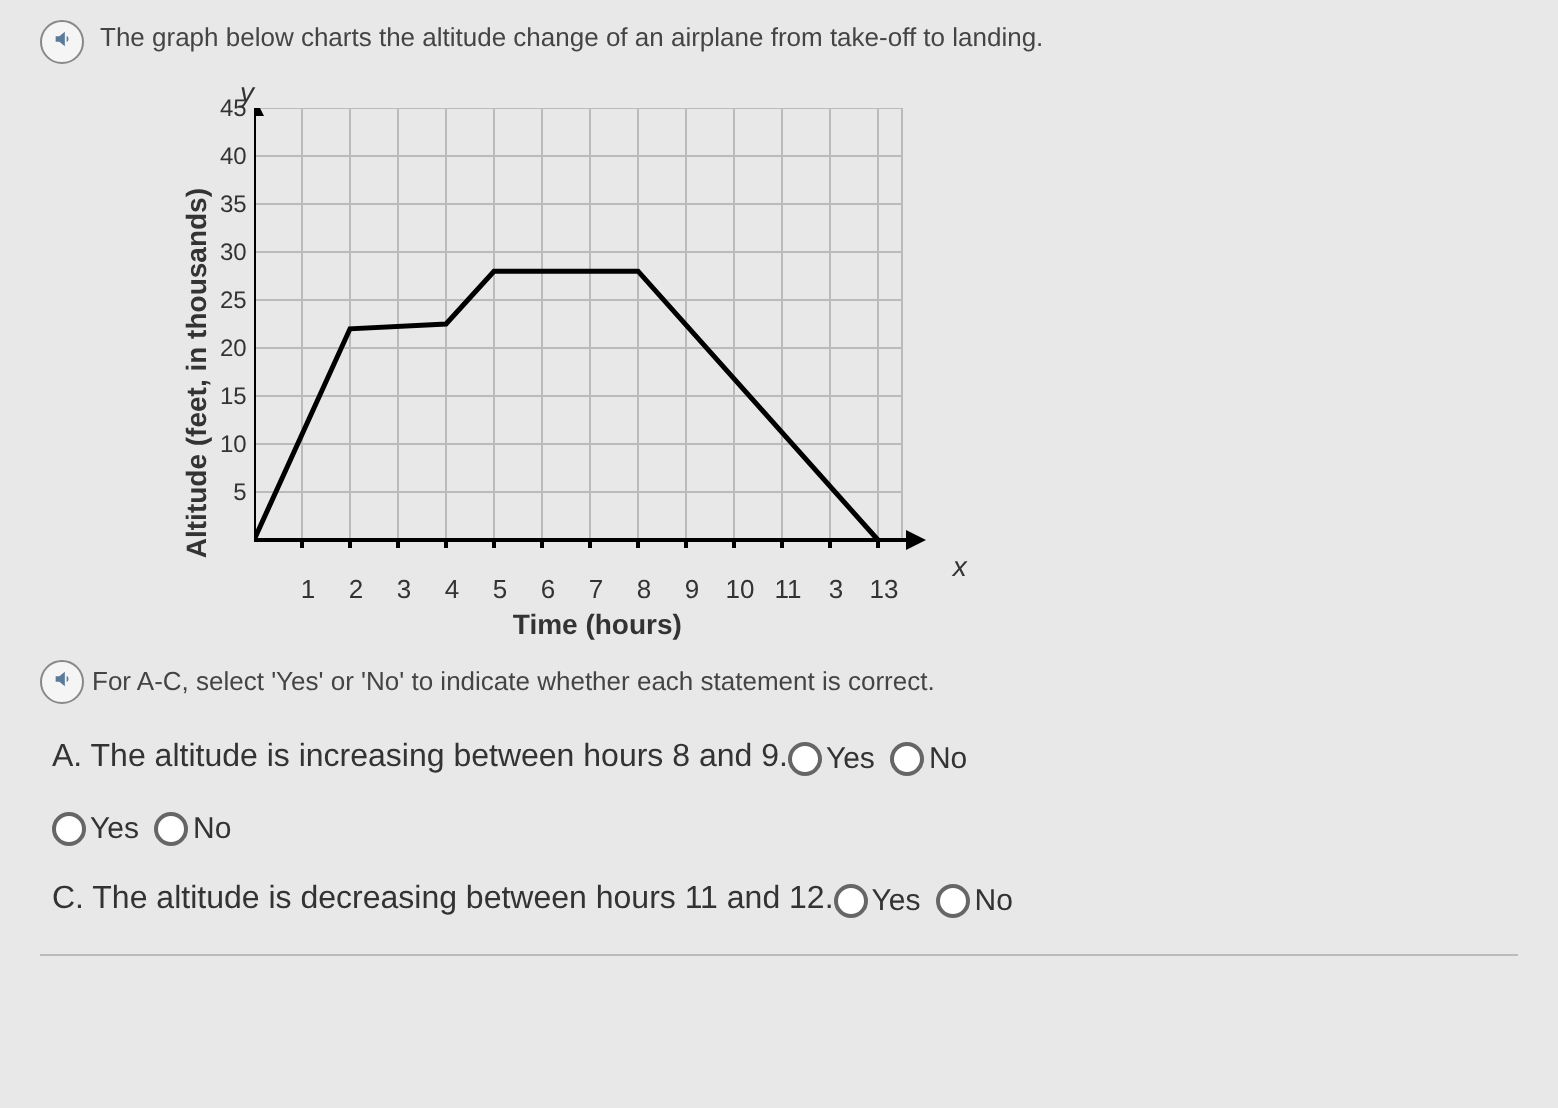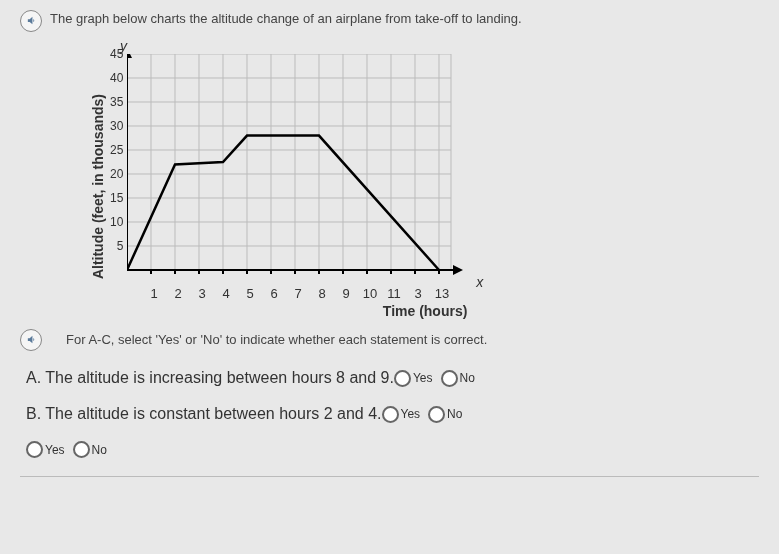--- a/index.html
+++ b/index.html
@@ -62,47 +62,47 @@
     }
     .yticks span { line-height: 0; transform: translateY(0); }
     .plot-svg-wrap { position: relative; }
     .xticks {
       display: flex;
       margin-left: 0;
       font-size: 13px;
       font-weight: 500;
     }
     .xticks span { width: 24px; text-align: center; }
-    .xlabel { font-weight: bold; font-size: 14px; text-align: right; margin-top: 2px; margin-left: 20px; }
+    .xlabel { font-weight: bold; font-size: 14px; text-align: center; margin-top: 2px; margin-left: 20px; }
     .axis-x-letter { font-style: italic; font-size: 14px; position: absolute; right: -16px; bottom: -4px; }
 
     .instruction-row {
       display: flex;
       align-items: center;
-      gap: 24px;
+      gap: 4px;
       margin-top: 6px;
       margin-bottom: 18px;
     }
 
     .questions { margin: 0 6px; }
     .q-row {
       display: flex;
       justify-content: flex-start;
       align-items: center;
       margin-bottom: 18px;
       font-size: 16px;
       color: #333;
     }
     .choices { display: flex; gap: 8px; align-items: center; }
     .choice { display: flex; align-items: center; gap: 2px; }
     .radio {
       width: 17px; height: 17px; border-radius: 50%;
       border: 2px solid #666; display: inline-block; background: #fff;
     }
-    .choice-label { font-size: 12px; }
+    .choice-label { font-size: 15px; }
 
     .divider { border: none; border-top: 1px solid #bbb; margin-top: 4px; }
   </style>
 </head>
 <body>
 
 <div class="prompt-row">
   <div class="audio-btn">
     <span>
       <svg viewBox="0 0 24 24">
@@ -244,43 +244,43 @@
         <span class="choice-label">Yes</span>
       </label>
       <label class="choice">
         <span class="radio"></span>
         <span class="choice-label">No</span>
       </label>
     </div>
   </div>
 
   <div class="q-row">
+    <div class="choices">
+      <label class="choice">
+        <span class="radio"></span>
+        <span class="choice-label">Yes</span>
+      </label>
+      <label class="choice">
+        <span class="radio"></span>
+        <span class="choice-label">No</span>
+      </label>
+    </div>
+  </div>
+
+  <div class="q-row">
     <div>
-      <span>B.</span>
-      <span>The altitude is constant between hours 2 and 4.</span>
+      <span>C.</span>
+      <span>The altitude is decreasing between hours 11 and 12.</span>
     </div>
     <div class="choices">
       <label class="choice">
         <span class="radio"></span>
         <span class="choice-label">Yes</span>
       </label>
       <label class="choice">
         <span class="radio"></span>
         <span class="choice-label">No</span>
       </label>
     </div>
   </div>
-
-  <div class="q-row">
-    <div class="choices">
-      <label class="choice">
-        <span class="radio"></span>
-        <span class="choice-label">Yes</span>
-      </label>
-      <label class="choice">
-        <span class="radio"></span>
-        <span class="choice-label">No</span>
-      </label>
-    </div>
-  </div>
 </div>
 
 <hr class="divider">
 
 </body></html>

